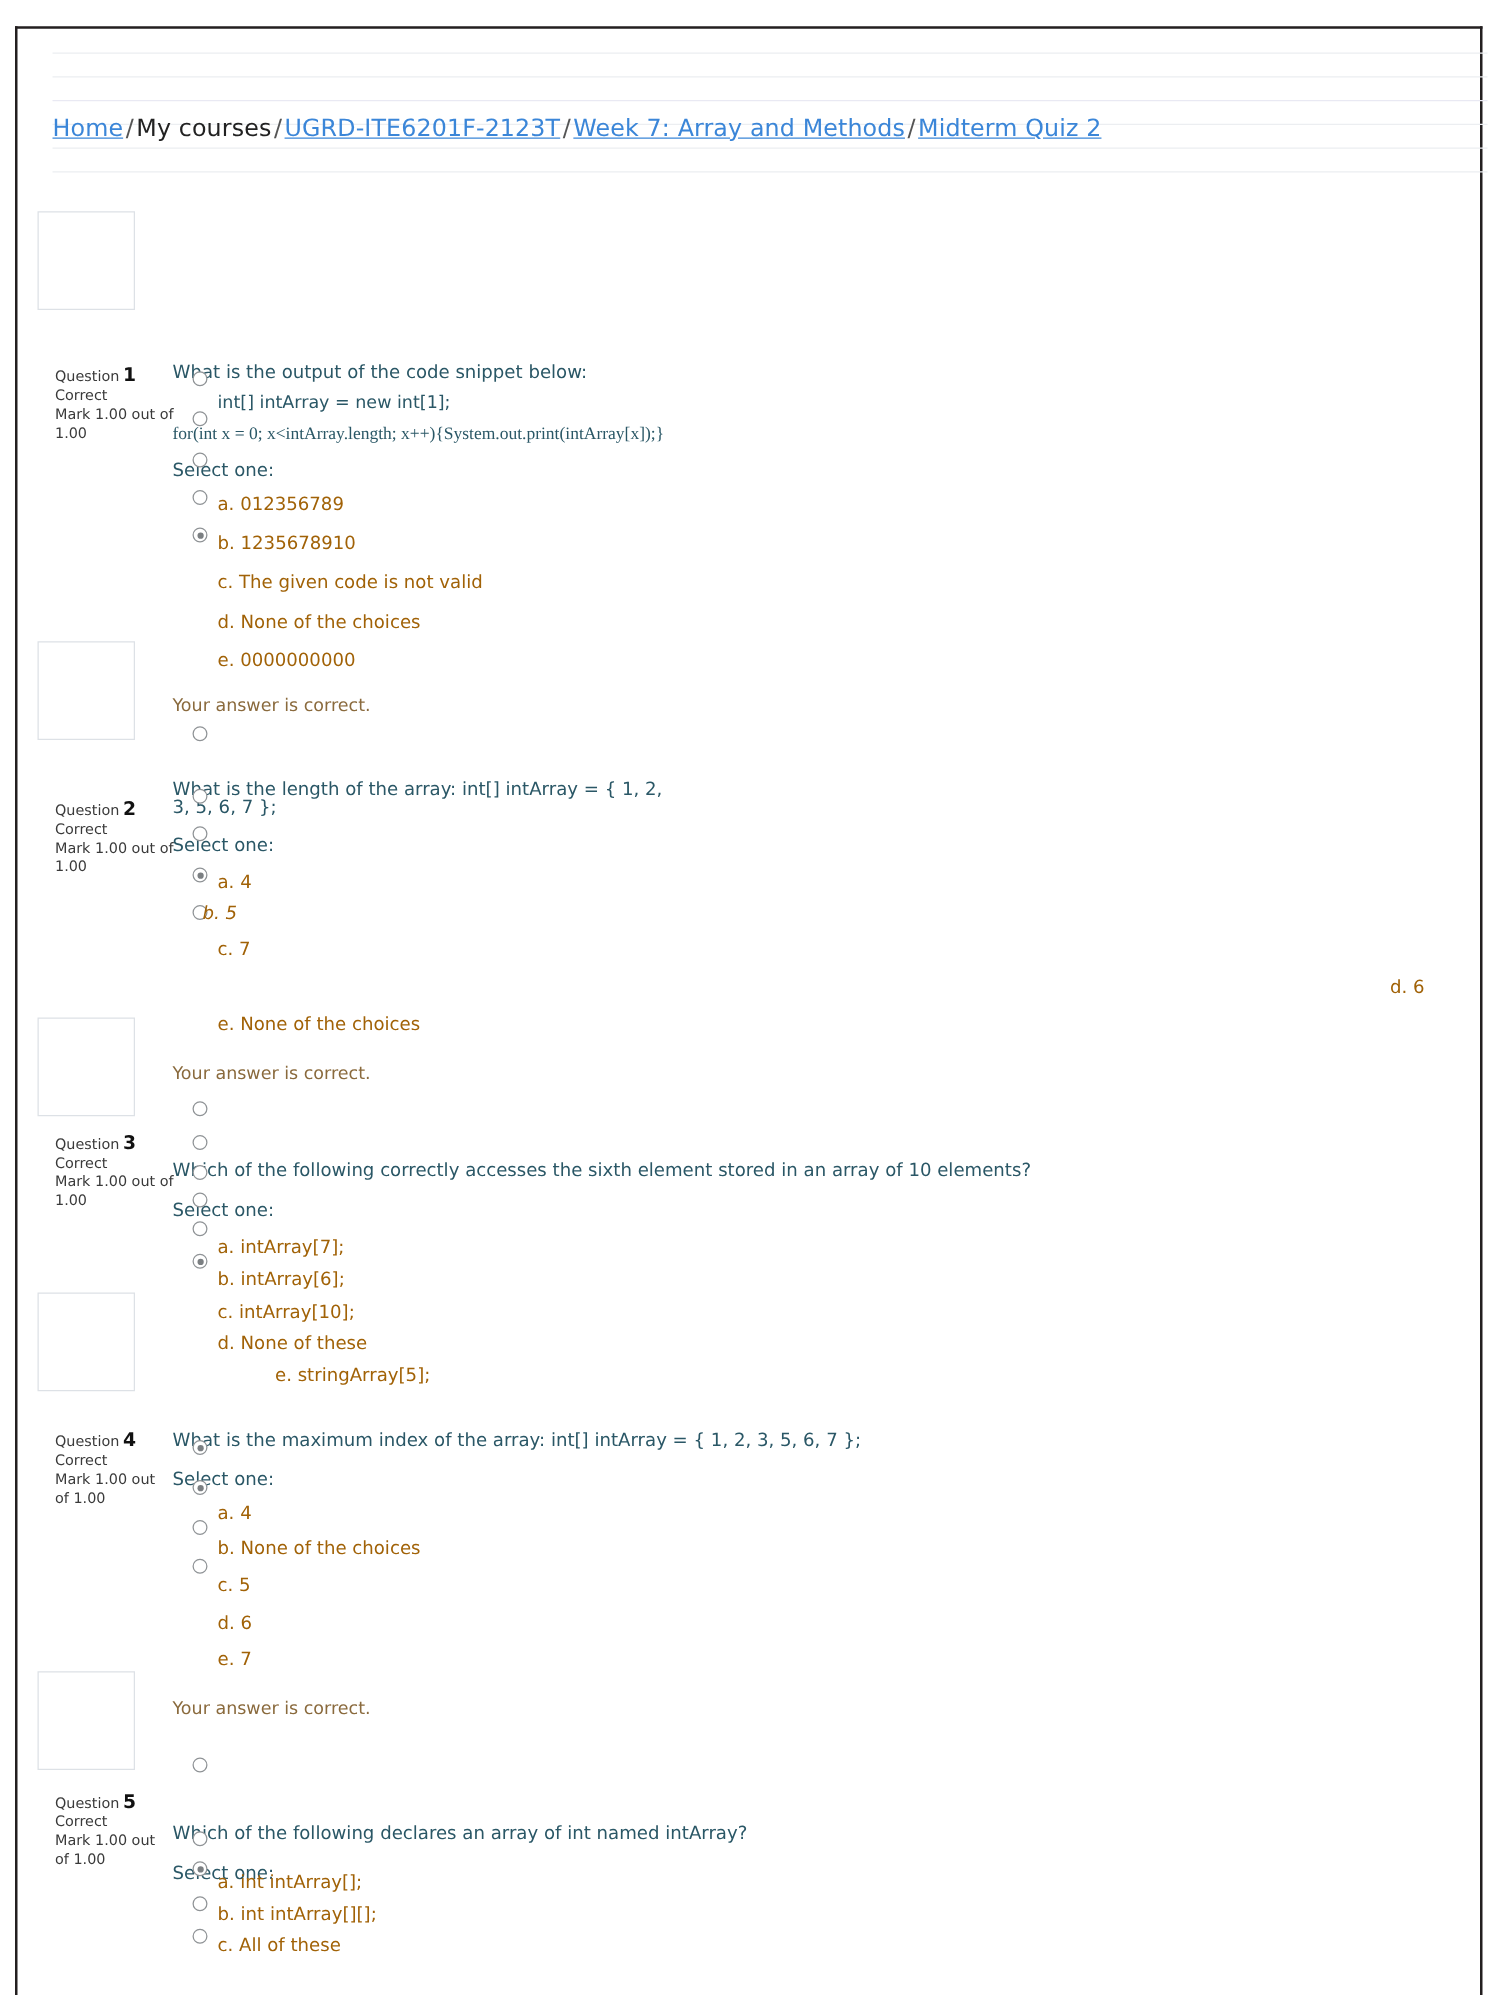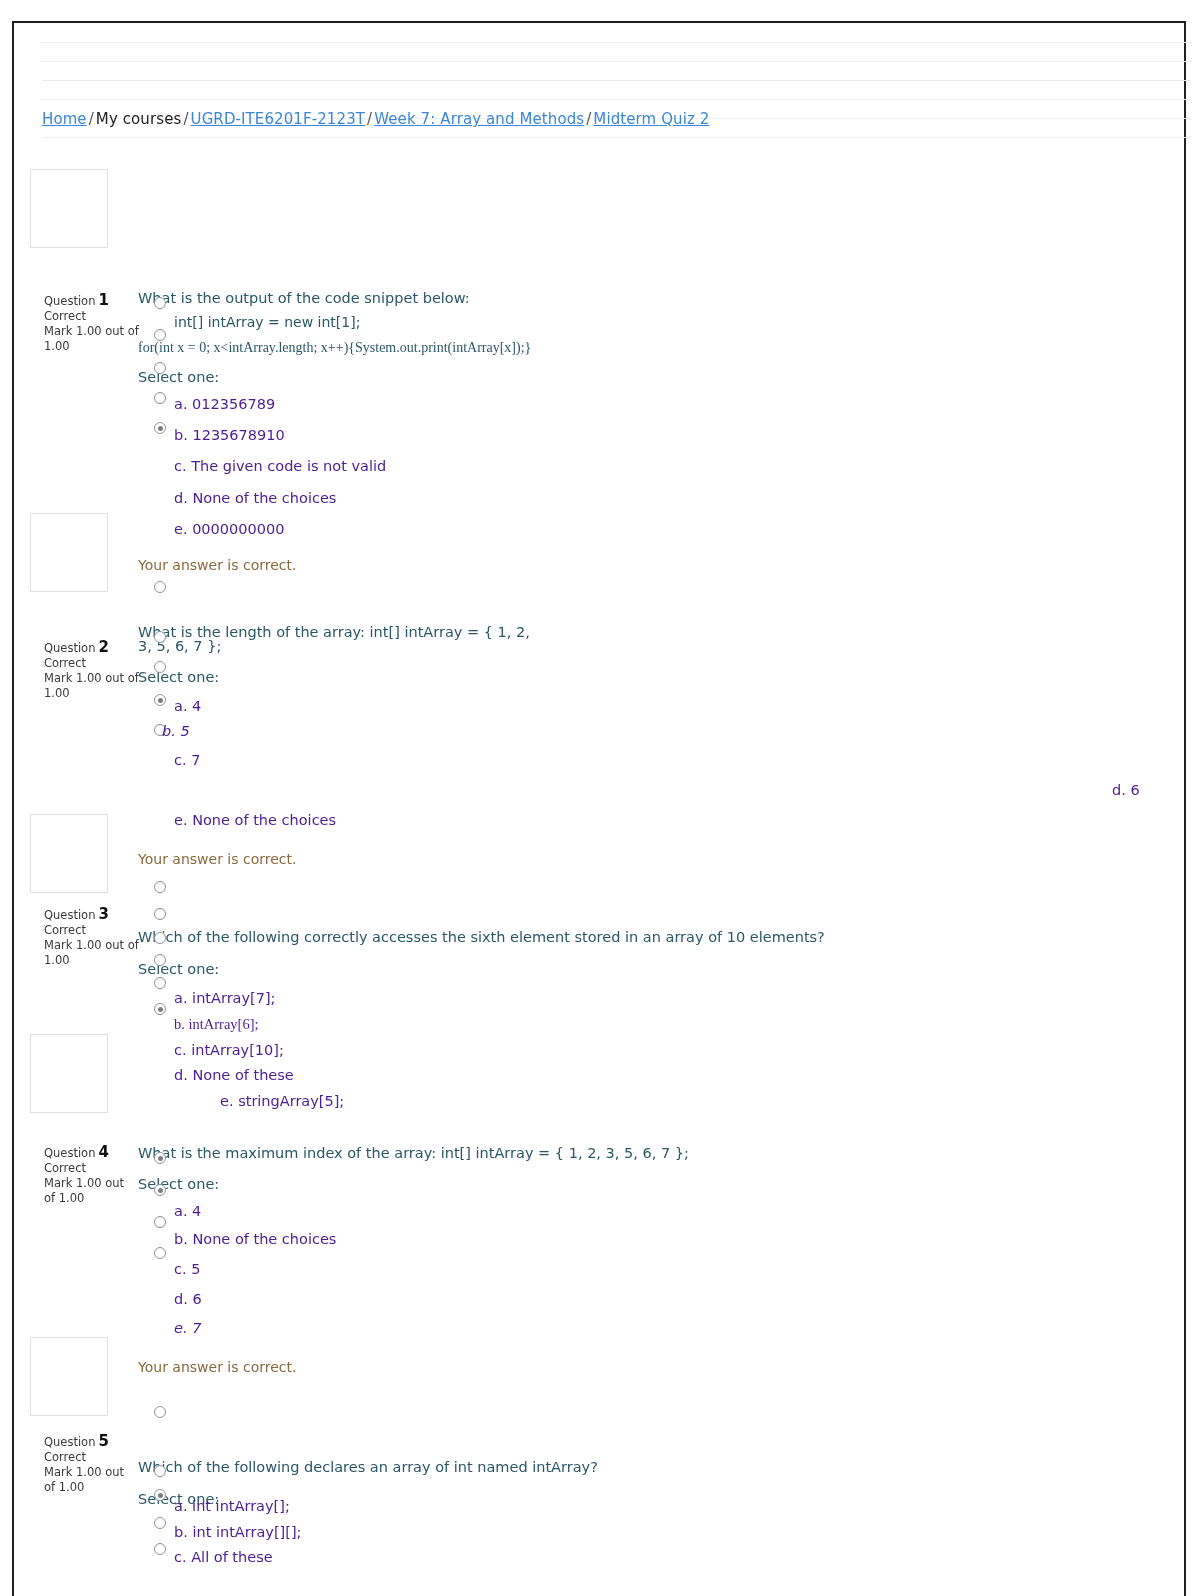--- a/index.html
+++ b/index.html
@@ -37,25 +37,24 @@
     height: 1px;
     background: #eceef1;
   }
   .rule-line.lav { background: #e9e9f3; }
 
   
   #breadcrumb {
     position: absolute;
     left: 28px;
     top: 69px;
-    font-size: 15px;
+    font-size: 19px;
     color: #2b2b2b;
     white-space: nowrap;
     letter-spacing: .1px;
-    margin-top: 18px;
   }
   #breadcrumb a {
     color: #3b86d8;
     text-decoration: underline;
   }
   #breadcrumb .sep {
     color: #555;
     padding: 0 2px;
   }
   #breadcrumb .plain { color: #222; }
@@ -102,21 +101,21 @@
     white-space: pre;
   }
   .q-selectone {
     position: absolute;
     font-size: 14.5px;
     color: #2a5766;
   }
   .q-opt {
     position: absolute;
     font-size: 14.5px;
-    color: #4c1d95;
+    color: #a16207;
     white-space: nowrap;
   }
   .q-fb {
     position: absolute;
     font-size: 14px;
     color: #8a6a3d;
   }
 
   
   .radio {
@@ -262,21 +261,21 @@
   <div class="radio" style="left:140px; top:885px;"></div>
   <div class="radio" style="left:140px; top:909px;"></div>
   <div class="radio" style="left:140px; top:931px;"></div>
   <div class="radio" style="left:140px; top:954px;"></div>
   <div class="radio checked" style="left:140px; top:980px;"></div>
 
   <div class="q-opt" style="left:160px; top:967px;">
     <span>a.</span>
     <span>intArray[7];</span>
   </div>
-  <div class="q-opt" style="left:160px; top:993px;font-family:Liberation Serif, serif;">
+  <div class="q-opt" style="left:160px; top:993px;">
     <span>b.</span>
     <span>intArray[6];</span>
   </div>
   <div class="q-opt" style="left:160px; top:1019px;">
     <span>c.</span>
     <span>intArray[10];</span>
   </div>
   <div class="q-opt" style="left:160px; top:1044px;">
     <span>d.</span>
     <span>None of these</span>
@@ -312,21 +311,21 @@
     <span>None of the choices</span>
   </div>
   <div class="q-opt" style="left:160px; top:1238px;">
     <span>c.</span>
     <span>5</span>
   </div>
   <div class="q-opt" style="left:160px; top:1268px;">
     <span>d.</span>
     <span>6</span>
   </div>
-  <div class="q-opt" style="left:160px; top:1297px;font-style:italic;">
+  <div class="q-opt" style="left:160px; top:1297px;">
     <span>e.</span>
     <span>7</span>
   </div>
 
   <div class="q-fb" style="left:124px; top:1336px;">Your answer is correct.</div>
 
   <div class="q-info" style="top:1411px;">
     <div>
       <span class="q-num-label">Question</span><span class="q-num">5</span>
     </div>

